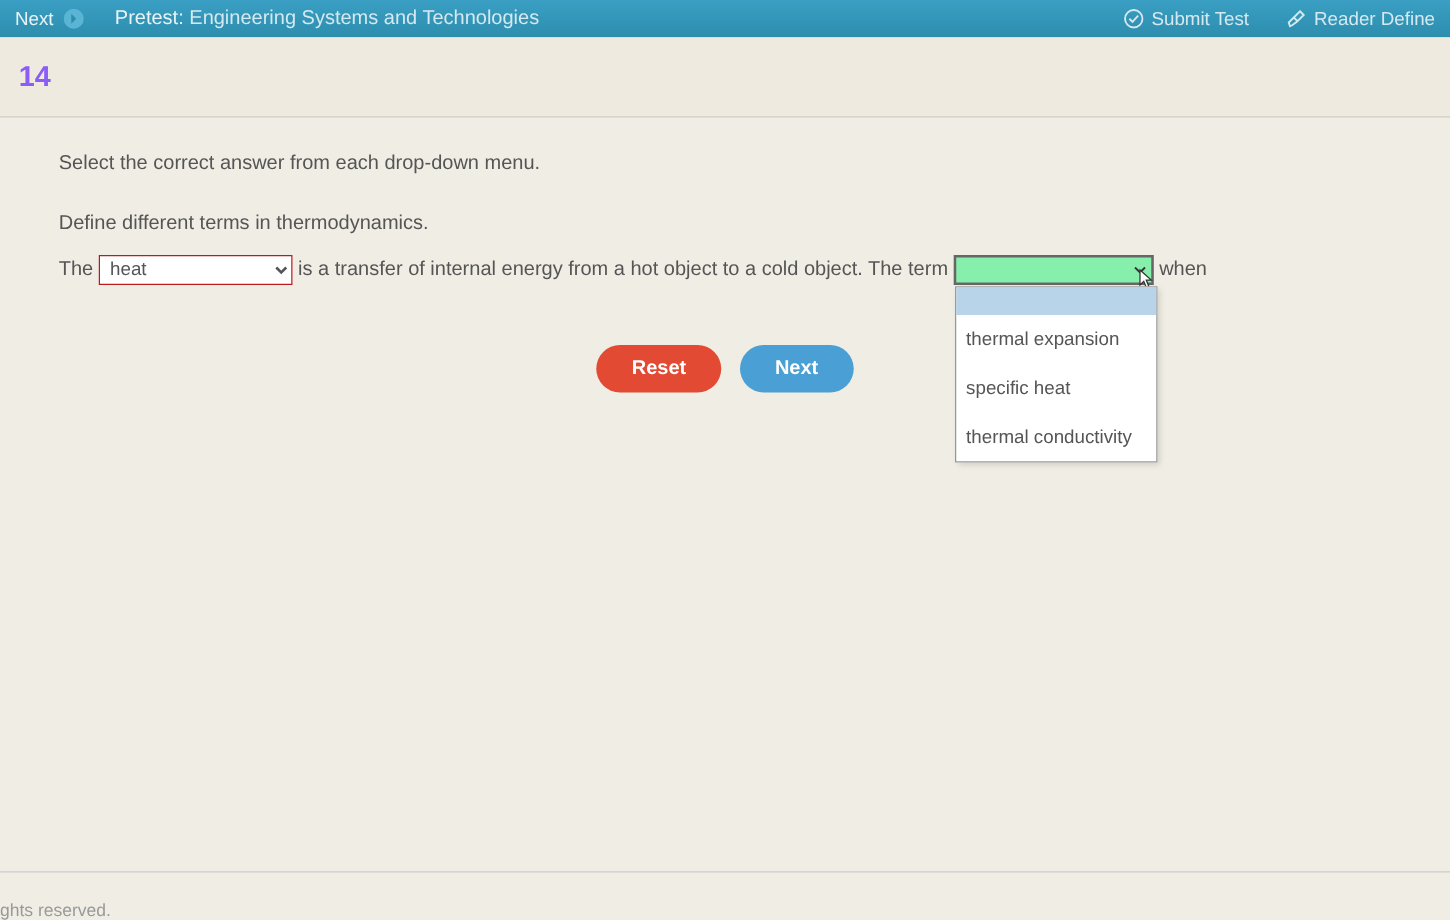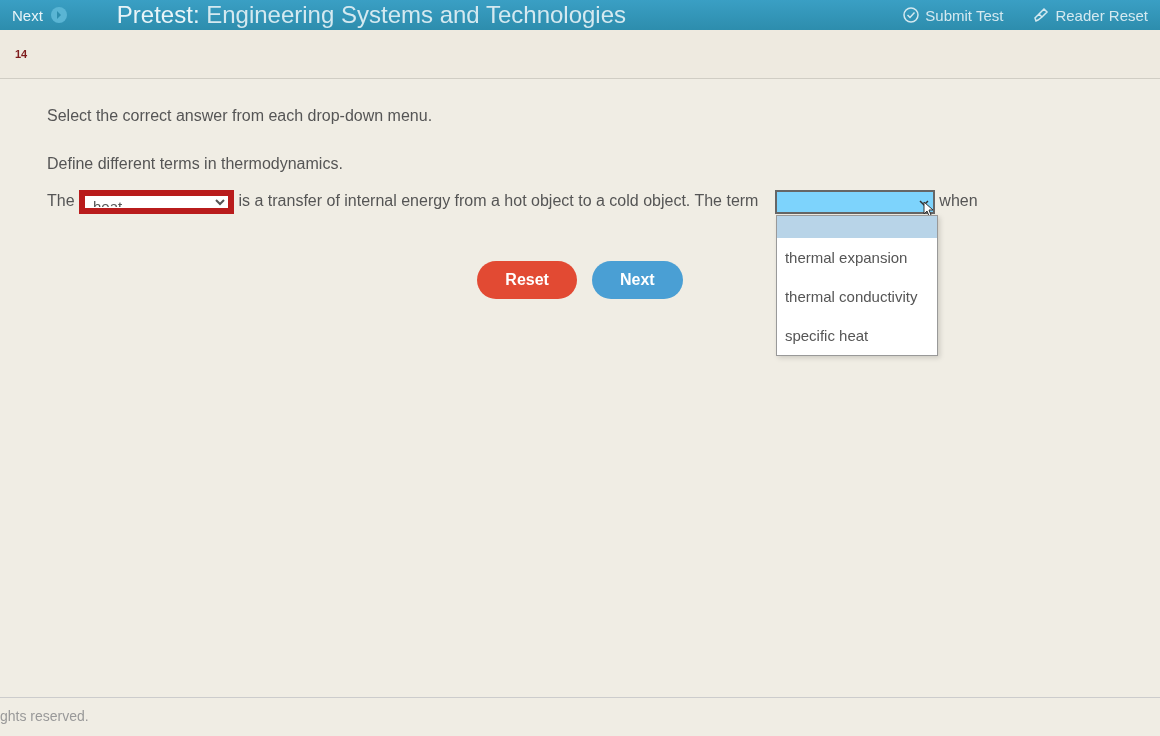--- a/index.html
+++ b/index.html
@@ -41,22 +41,22 @@
       border-radius: 50%;
       background: #5ab5d4;
       display: flex;
       align-items: center;
       justify-content: center;
       color: #2d8dad;
       font-size: 10px;
     }
     
     .header-title {
-      margin-left: 50px;
-      font-size: 24px;
+      margin-left: 25px;
+      font-size: 16px;
       font-weight: 400;
       color: #d4e9f0;
     }
     
     .header-title-prefix {
       color: #e8f4f8;
       font-weight: 500;
     }
     
     .header-right {
@@ -85,23 +85,23 @@
     
     .content-area {
       padding: 0;
       background: #f0ede4;
       height: calc(100% - 30px);
       position: relative;
     }
     
     .question-number {
       padding: 18px 0 18px 15px;
-      font-size: 11px;
+      font-size: 23px;
       font-weight: bold;
-      color: #7f1d1d;
+      color: #8b5cf6;
       border-bottom: 1px solid #d0cdc4;
       background: #eeeae0;
     }
     
     .question-body {
       padding: 28px 47px;
     }
     
     .instruction-text {
       font-size: 16px;
@@ -119,38 +119,37 @@
       font-size: 16px;
       color: #555;
       line-height: 1.8;
       position: relative;
     }
     
     .dropdown-select {
       display: inline-block;
       width: 155px;
       height: 24px;
-      border: 6px solid #b91c1c;
+      border: 1px solid #b91c1c;
       background: white;
       font-size: 15px;
       color: #555;
       padding: 1px 4px;
       vertical-align: middle;
       font-family: Arial, Helvetica, sans-serif;
     }
     
     .dropdown-open {
       display: inline-block;
       width: 160px;
       height: 24px;
       border: 2px solid #666;
-      background: #7dd3fc;
+      background: #86efac;
       vertical-align: middle;
       position: relative;
-      margin-left: 12px;
     }
     
     .dropdown-chevron {
       position: absolute;
       right: 4px;
       top: 3px;
       font-size: 11px;
       color: #333;
     }
     
@@ -210,21 +209,21 @@
     .btn-reset {
       background: #e24a33;
     }
     
     .btn-next {
       background: #4a9fd4;
     }
     
     .footer-text {
       position: absolute;
-      bottom: 12px;
+      bottom: 0;
       left: 0;
       font-size: 14px;
       color: #999;
       padding-left: 0;
     }
     
     .footer-separator {
       position: absolute;
       bottom: 38px;
       left: 0;
@@ -257,21 +256,21 @@
           </svg>
       </span>
       <span>Submit Test</span>
     </div>
     <div class="header-action">
       <span class="header-action-icon">
         <svg width="16" height="16" viewBox="0 0 16 16">
             <path d="M11 2 L14 5 L9 10 L6 7 Z M6 7 L2 11 L3 14 L5 13 L9 10" fill="none" stroke="#d4e9f0" stroke-width="1.5"></path>
           </svg>
       </span>
-      <span>Reader Reset</span>
+      <span>Reader Define</span>
     </div>
   </div>
 </div>
 
 <div class="content-area">
   <div class="question-number">14</div>
 
   <div class="question-body">
     <div class="instruction-text">Select the correct answer from each drop-down menu.</div>
     <div class="define-text">Define different terms in thermodynamics.</div>
@@ -289,22 +288,22 @@
             </svg>
         </span>
         <span class="cursor-pointer">
           <svg width="18" height="20" viewBox="0 0 18 20">
               <path d="M5 2 L5 14 L8 11 L10 16 L12 15 L10 10 L14 10 Z" fill="white" stroke="#333" stroke-width="1"></path>
             </svg>
         </span>
         <div class="options-popup">
           <div class="option-item highlighted"></div>
           <div class="option-item">thermal expansion</div>
+          <div class="option-item">specific heat</div>
           <div class="option-item">thermal conductivity</div>
-          <div class="option-item">specific heat</div>
         </div>
       </span>
       <span> when</span>
       <br>
     </div>
 
     <div class="buttons-row">
       <button class="btn btn-reset">Reset</button>
       <button class="btn btn-next">Next</button>
     </div>

